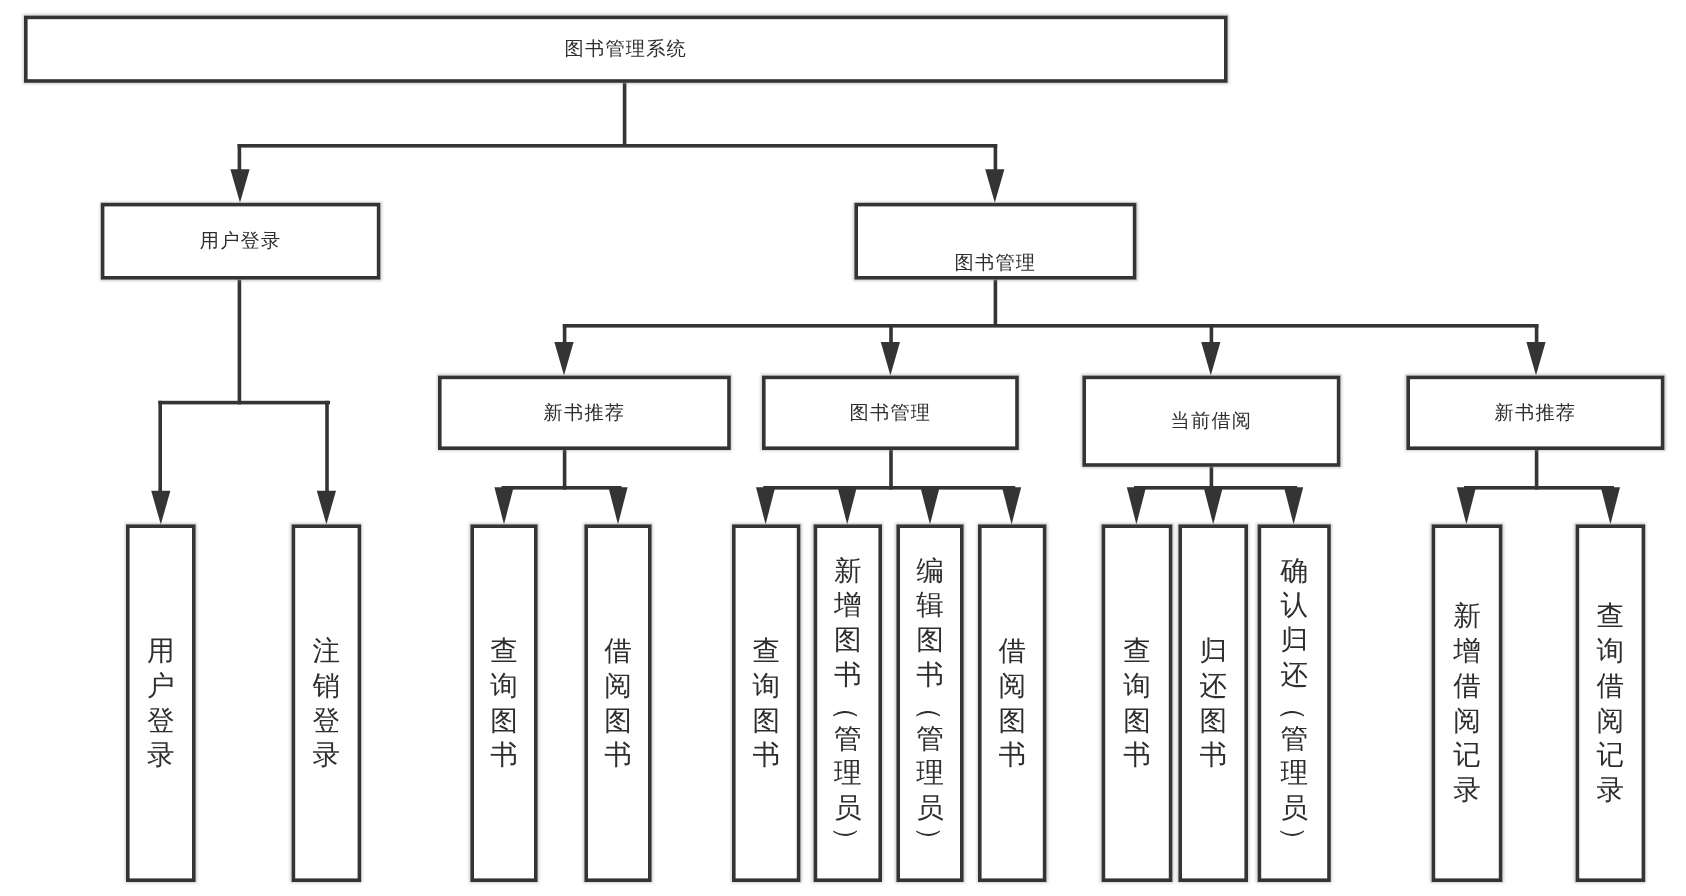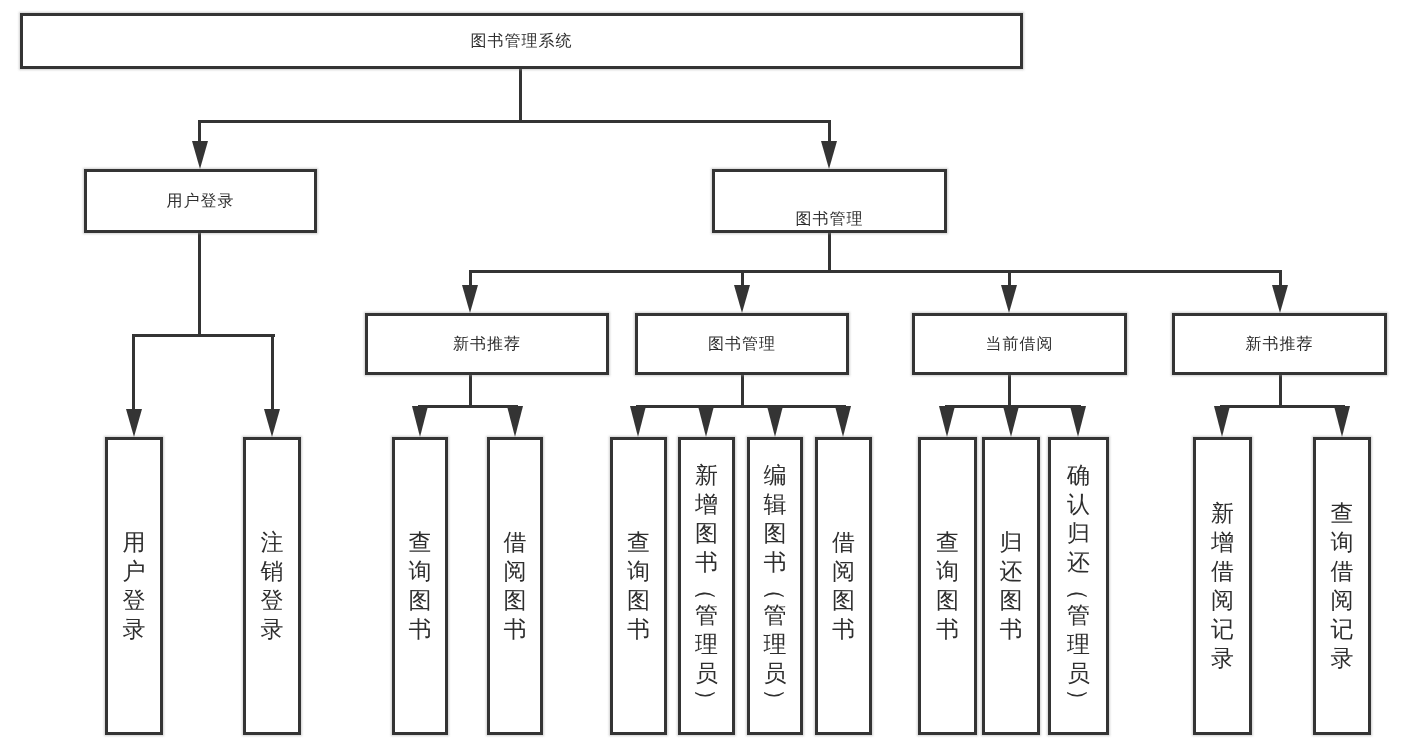--- a/index.html
+++ b/index.html
@@ -92,21 +92,21 @@
   <div class="box" style="left:712px;top:169px;width:235px;height:64px;align-items:flex-end;">
     <span class="hlabel">图书管理</span>
   </div>
 
   <div class="box" style="left:365px;top:313px;width:244px;height:62px;">
     <span class="hlabel">新书推荐</span>
   </div>
   <div class="box" style="left:635px;top:313px;width:214px;height:62px;">
     <span class="hlabel">图书管理</span>
   </div>
-  <div class="box" style="left:902px;top:313px;width:215px;height:62px;margin-left:10px;">
+  <div class="box" style="left:902px;top:313px;width:215px;height:76px;">
     <span class="hlabel">当前借阅</span>
   </div>
   <div class="box" style="left:1172px;top:313px;width:215px;height:62px;">
     <span class="hlabel">新书推荐</span>
   </div>
 
   <div class="box vbox" style="left:105px;top:437px;width:58px;height:298px;">
     <span class="vlabel">
         <span class="vchar">用</span>
         <span class="vchar">户</span>

